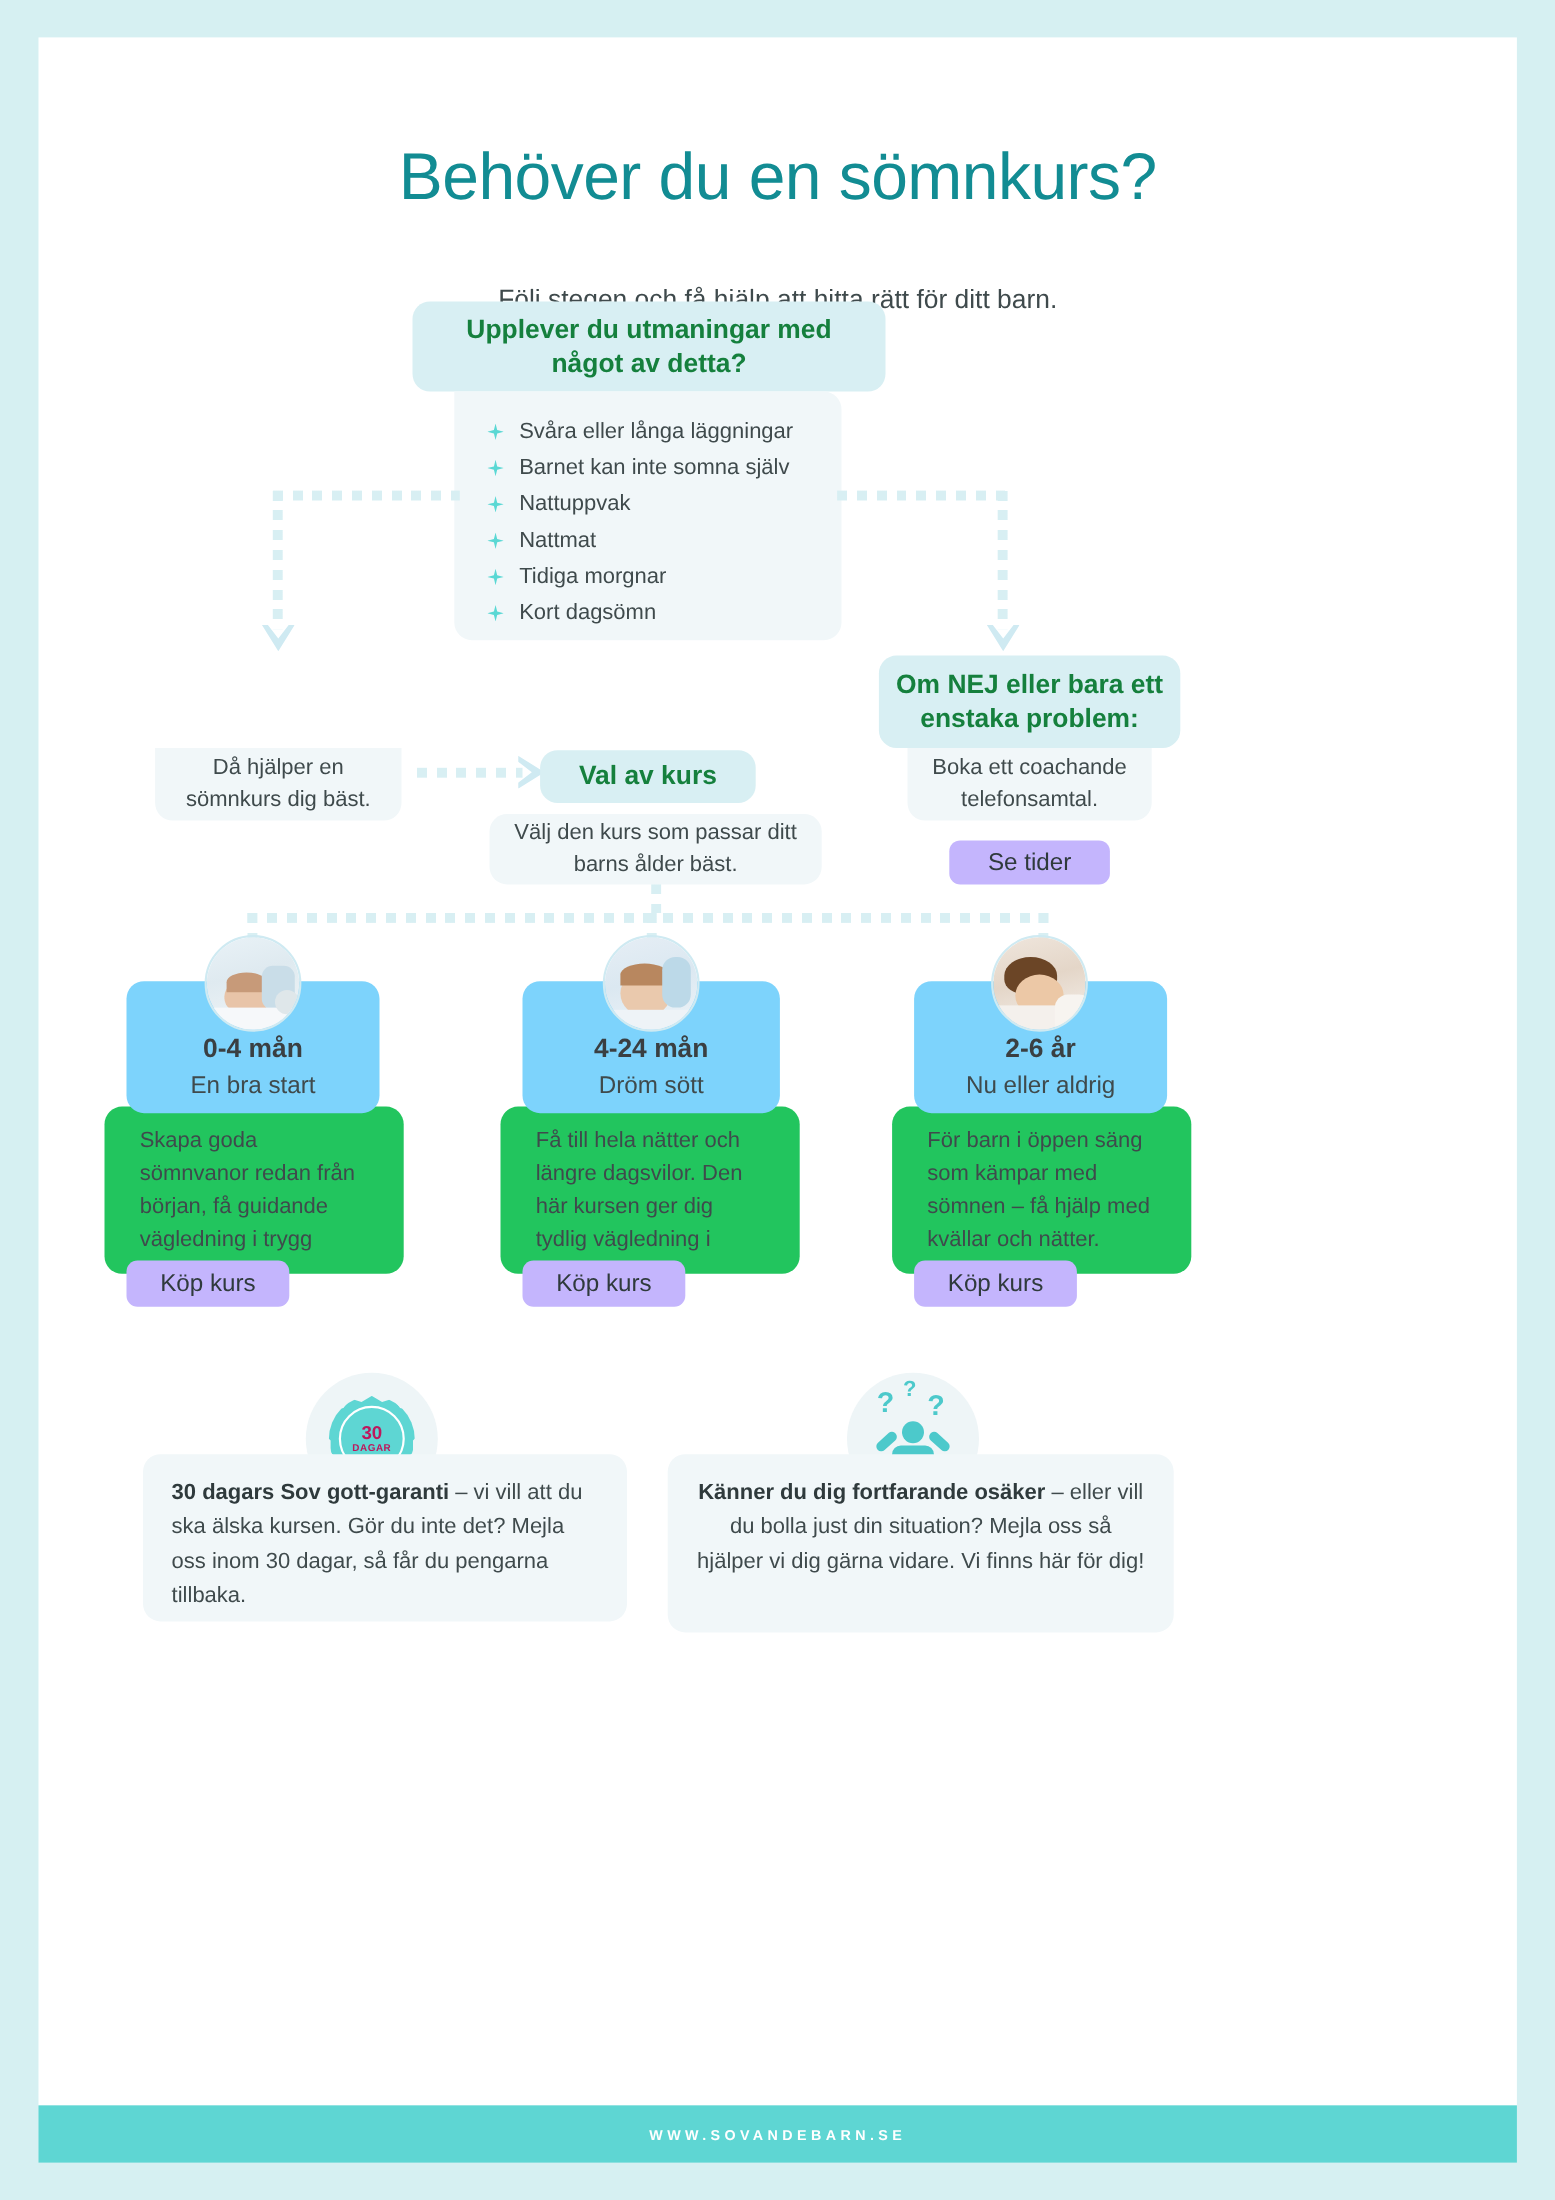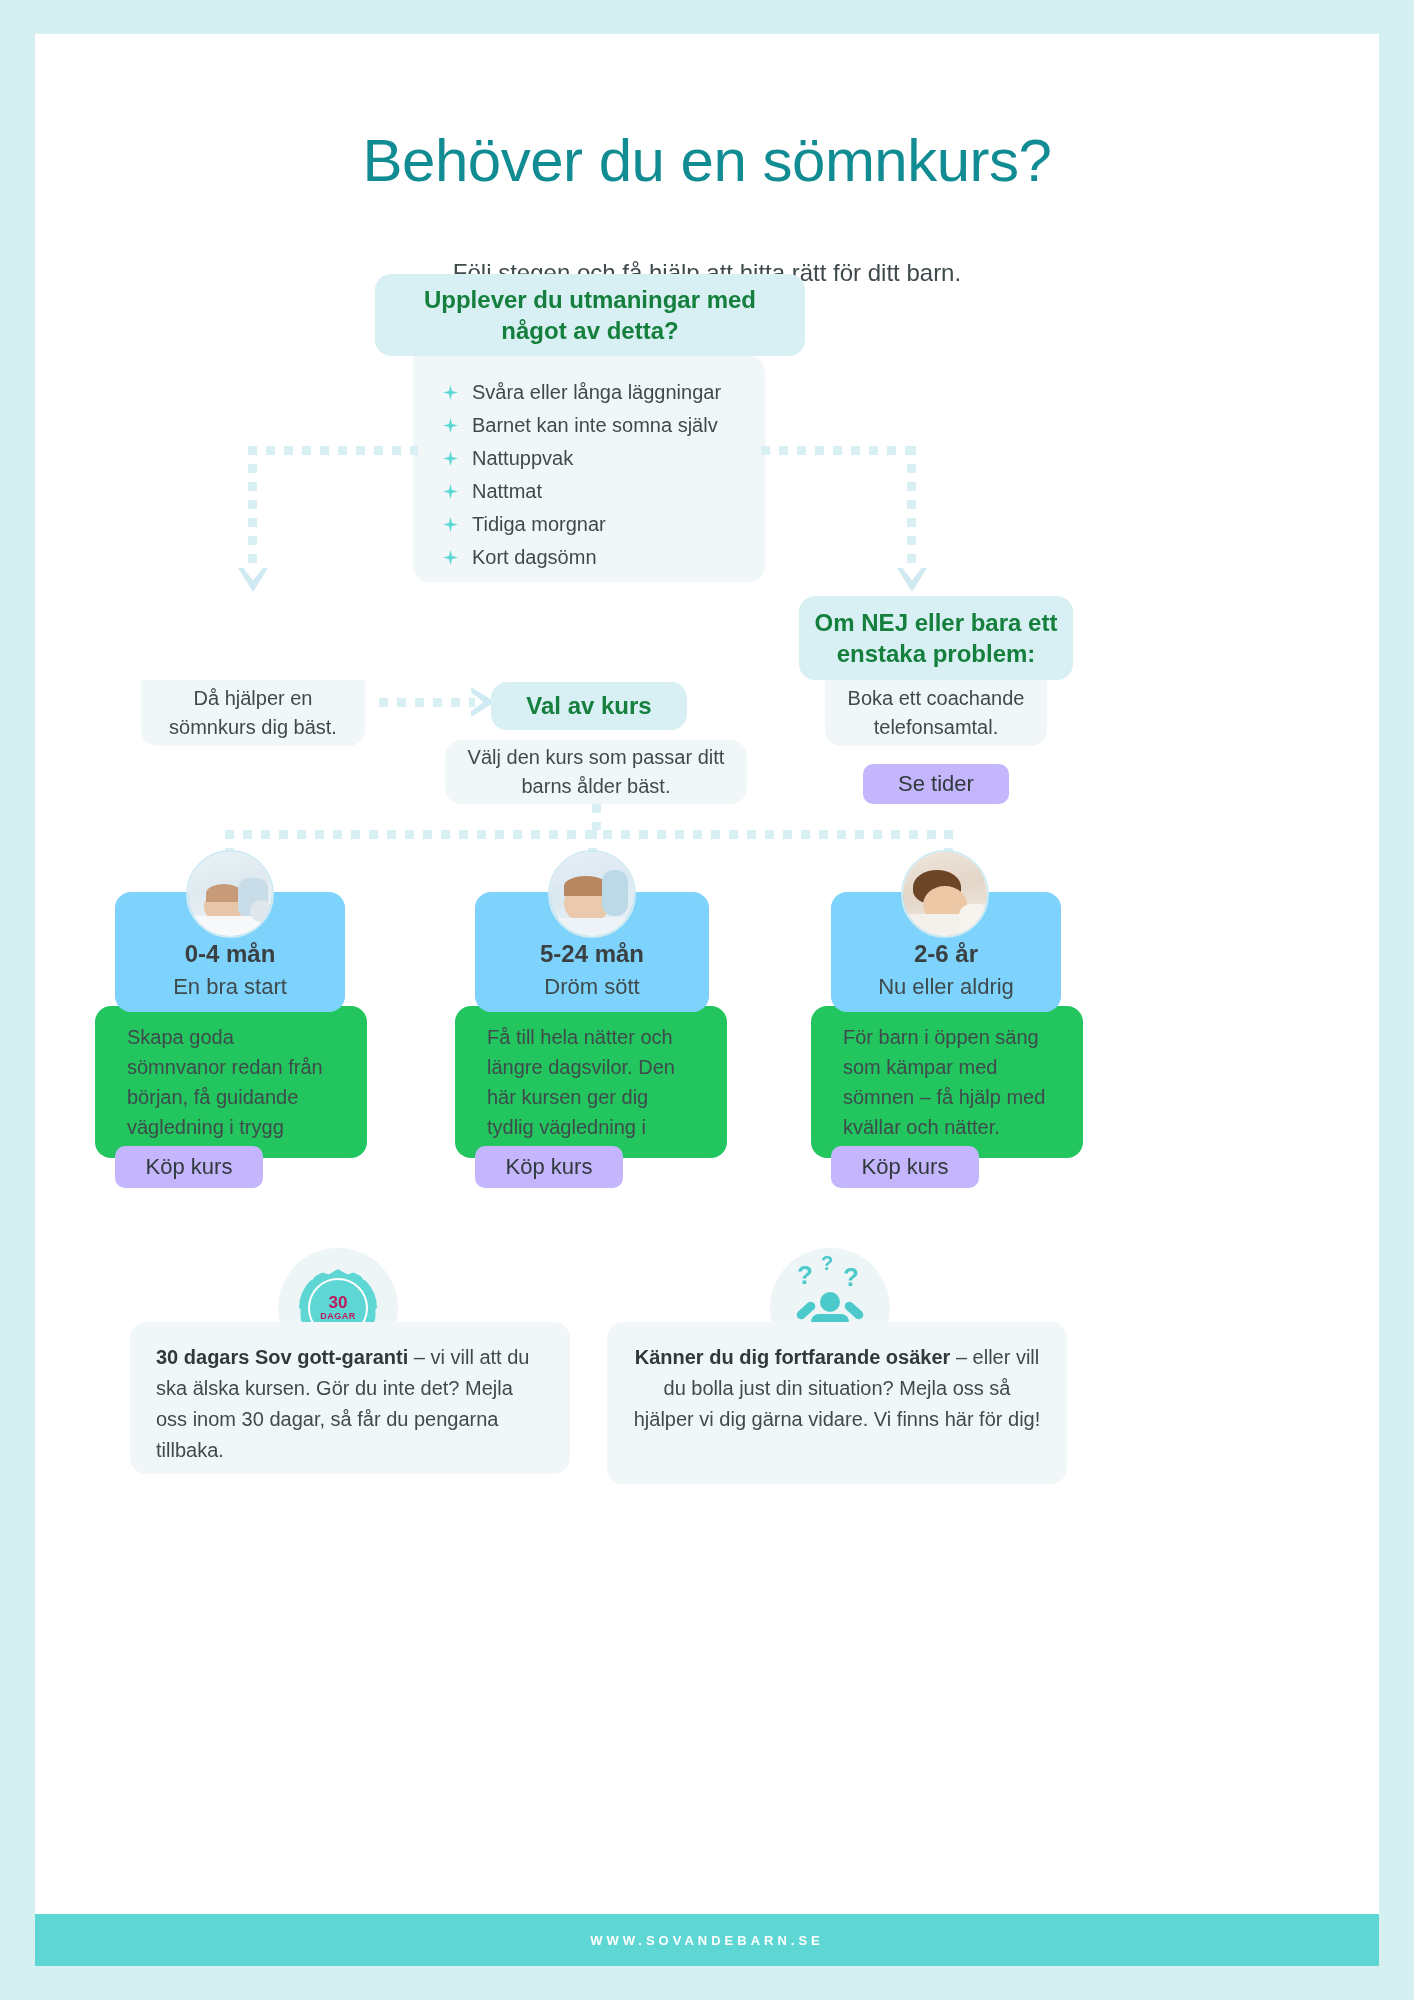--- a/index.html
+++ b/index.html
@@ -292,21 +292,21 @@
   <div class="course-photo" style="left:513px; top:816px;">
     <div class="photo-inner">
       <div class="ph-bg" style="background:linear-gradient(165deg,#e6eef5 0%,#dbe8f1 45%,#eef4f8 100%);"></div>
       <div style="position:absolute;left:14px;top:30px;width:46px;height:42px;border-radius:50%;background:#eac9ad;"></div>
       <div style="position:absolute;left:14px;top:24px;width:44px;height:20px;border-radius:50% 50% 0 0;background:#b8875f;"></div>
       <div style="position:absolute;left:52px;top:18px;width:26px;height:46px;border-radius:12px;background:#bcd9e8;"></div>
       <div style="position:absolute;left:0px;top:66px;width:90px;height:24px;background:#eef3f7;"></div>
     </div>
   </div>
   <div class="course-head" style="left:440px; top:858px; width:234px; height:120px;">
-    <div class="course-age">5-24 mån</div>
+    <div class="course-age">4-24 mån</div>
     <div class="course-name">Dröm sött</div>
   </div>
   <div class="course-body" style="left:420px; top:972px; width:272px; height:152px;">Få till hela nätter och längre dagsvilor. Den här kursen ger dig tydlig vägledning i sovträning.</div>
   <button class="btn course-btn" style="left:440px; top:1112px;">Köp kurs</button>
 
   <div class="course-photo" style="left:866px; top:816px;">
     <div class="photo-inner">
       <div class="ph-bg" style="background:linear-gradient(165deg,#efe6dd 0%,#e4d6c8 45%,#f6f2ee 100%);"></div>
       <div style="position:absolute;left:10px;top:18px;width:48px;height:34px;border-radius:50% 50% 40% 40%;background:#6b4526;"></div>
       <div style="position:absolute;left:20px;top:34px;width:44px;height:38px;border-radius:50%;background:#ecc8a6;"></div>

